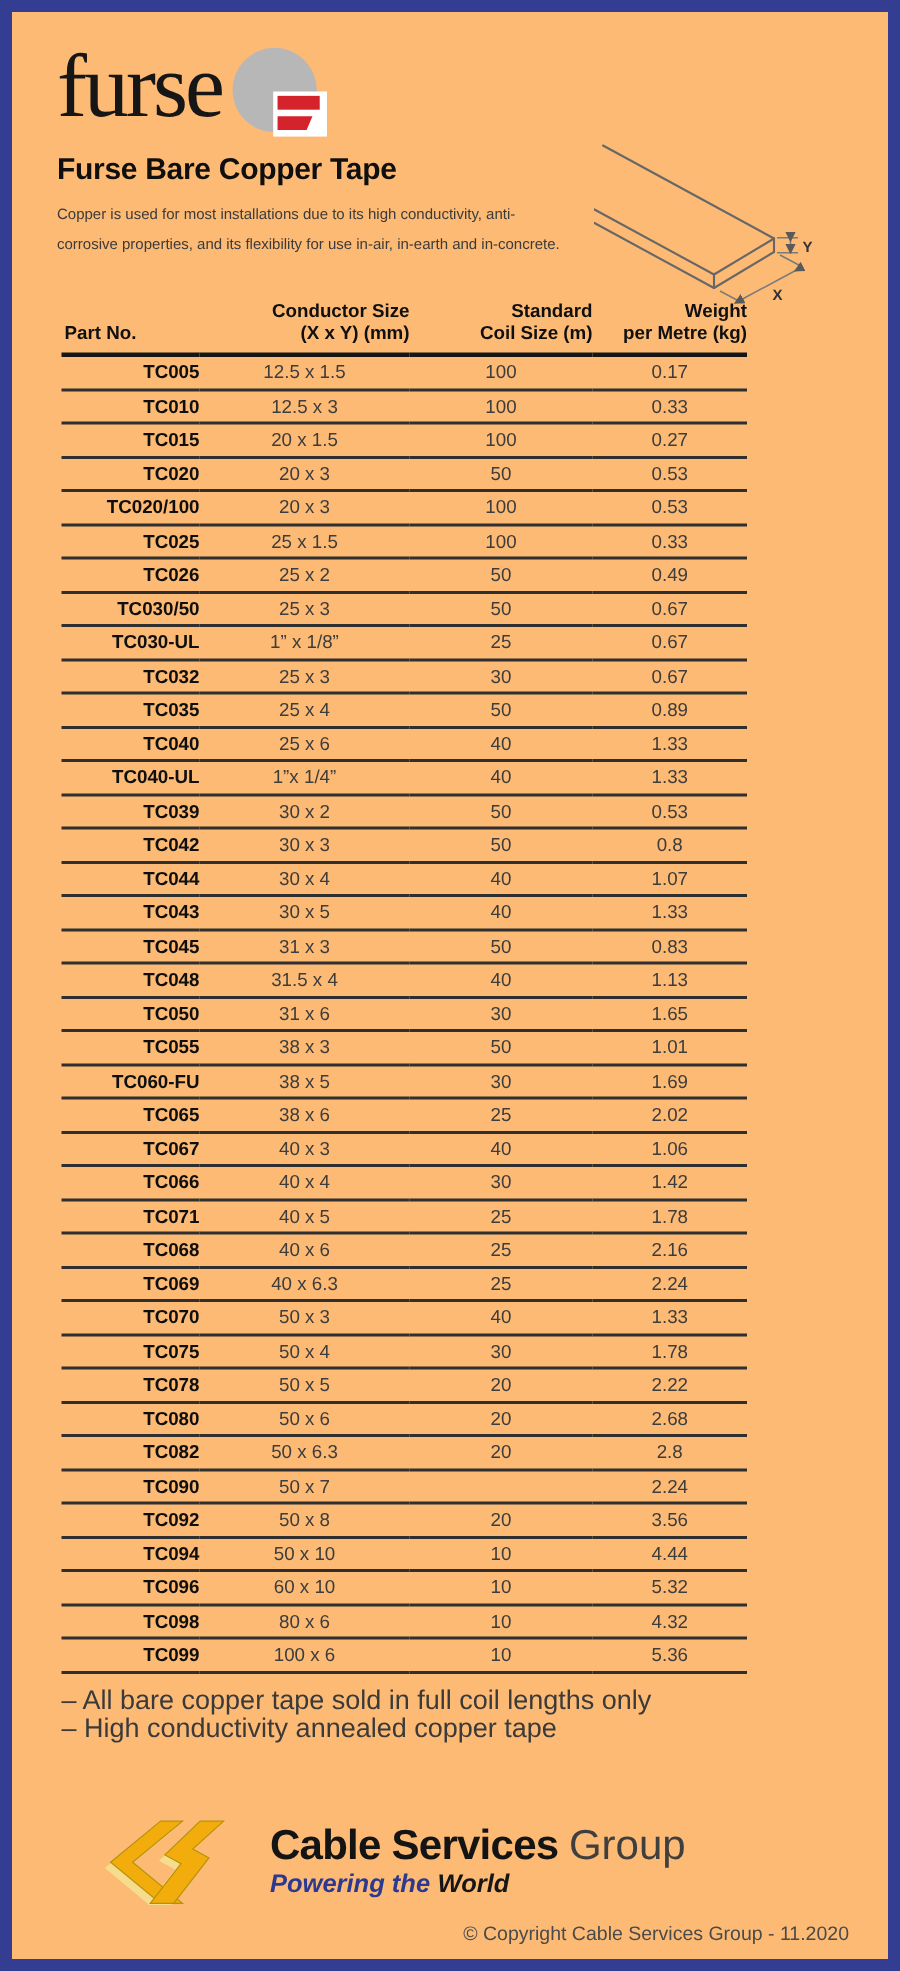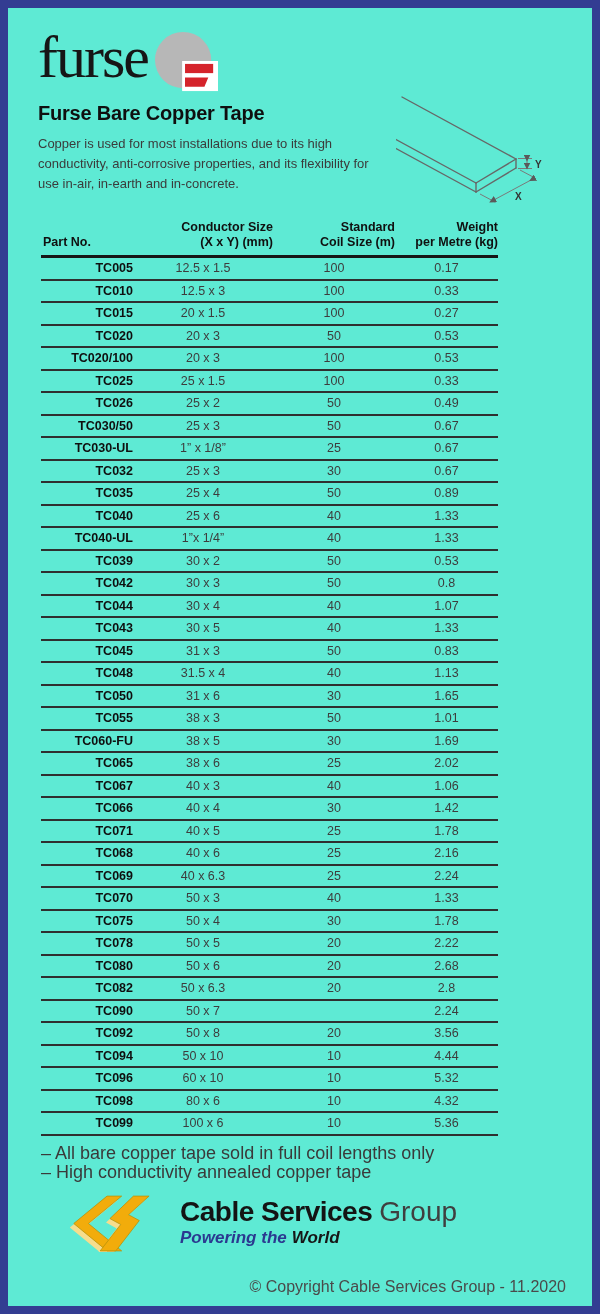--- a/index.html
+++ b/index.html
@@ -1,34 +1,34 @@
 <!DOCTYPE html>
 <html><head>
 <meta charset="utf-8">
 <style>
   * { margin:0; padding:0; box-sizing:border-box; }
   html,body { background:#e8e8e8; }
   .page {
     width:600px; height:1314px;
-    background:#5eead4;
+    background:#fdba74;
     border:8px solid #333d92;
     position:relative;
     font-family:"Liberation Sans", sans-serif;
     overflow:hidden;
     margin:0 auto;
   }
   
   .logo-row { display:flex; align-items:flex-start; margin:20px 0 0 30px; height:64px; }
   .logo-text {
     font-family:"Liberation Serif", serif;
     font-size:60px; line-height:58px; color:#161616; letter-spacing:-2px;
   }
   .logo-mark { margin:2px 0 0 6px; }
   .page-title { margin:10px 0 0 30px; font-size:20px; font-weight:bold; color:#0f0f0f; letter-spacing:-0.2px; }
-  .page-desc { margin:9px 0 4px 30px; width:340px; font-size:13px; line-height:20px; color:#3b3b3b; }
+  .page-desc { margin:9px 0 4px 30px; width:340px; font-size:10px; line-height:20px; color:#3b3b3b; }
   .diagram { position:absolute; top:76px; right:24px; width:172px; height:128px; }
 
   
   table.tape-table { border-collapse:collapse; table-layout:fixed; width:457px; margin:26px 0 0 33px; }
   .tape-table col.c1 { width:92px; } .tape-table col.c2 { width:140px; }
   .tape-table col.c3 { width:122px; } .tape-table col.c4 { width:103px; }
   .tape-table th {
     font-size:12.5px; font-weight:bold; color:#101010; line-height:15px;
     vertical-align:bottom; padding:0 0 5px 0; text-align:right;
     border-bottom:3px solid #161616;
@@ -47,21 +47,21 @@
   
   .footer { position:absolute; left:34px; right:26px; bottom:10px; }
   .brand-row { display:flex; align-items:flex-start; gap:28px; margin-left:20px; }
   .brand-text { padding-top:2px; }
   .brand-line { font-size:28px; line-height:30px; white-space:nowrap; }
   .brand-primary { font-weight:bold; color:#141414; letter-spacing:-0.5px; }
   .brand-secondary { font-weight:normal; color:#3f3f3f; margin-left:7px; }
   .tagline { font-size:17px; line-height:19px; font-style:italic; font-weight:bold; margin-top:1px; }
   .tagline-lead { color:#2b3990; }
   .tagline-tail { color:#161616; margin-left:5px; }
-  .copyright { text-align:right; font-size:16px; color:#4a4a4a; margin-top:22px; }
+  .copyright { text-align:right; font-size:13px; color:#4a4a4a; margin-top:6px; }
 </style>
 </head>
 <body>
 
 <div class="page">
 
   <div class="logo-row">
     <div class="logo-text">furse</div>
     <div class="logo-mark">
       <svg width="64" height="62" viewBox="0 0 66 62">

